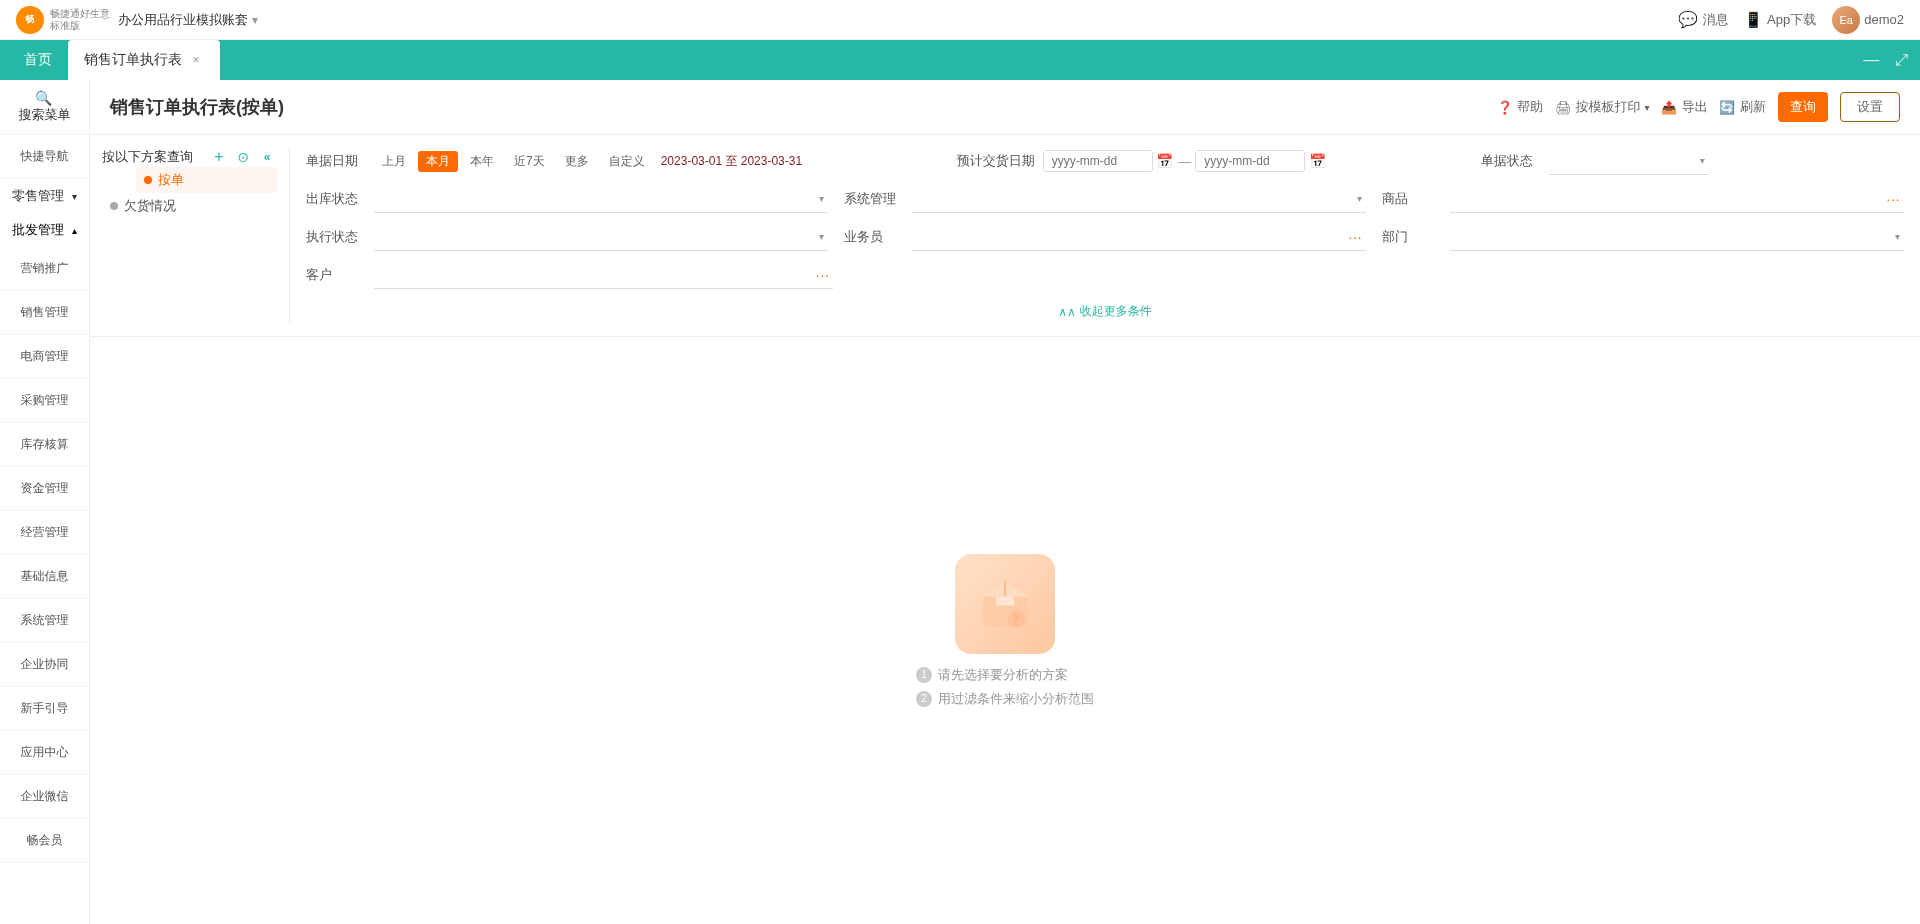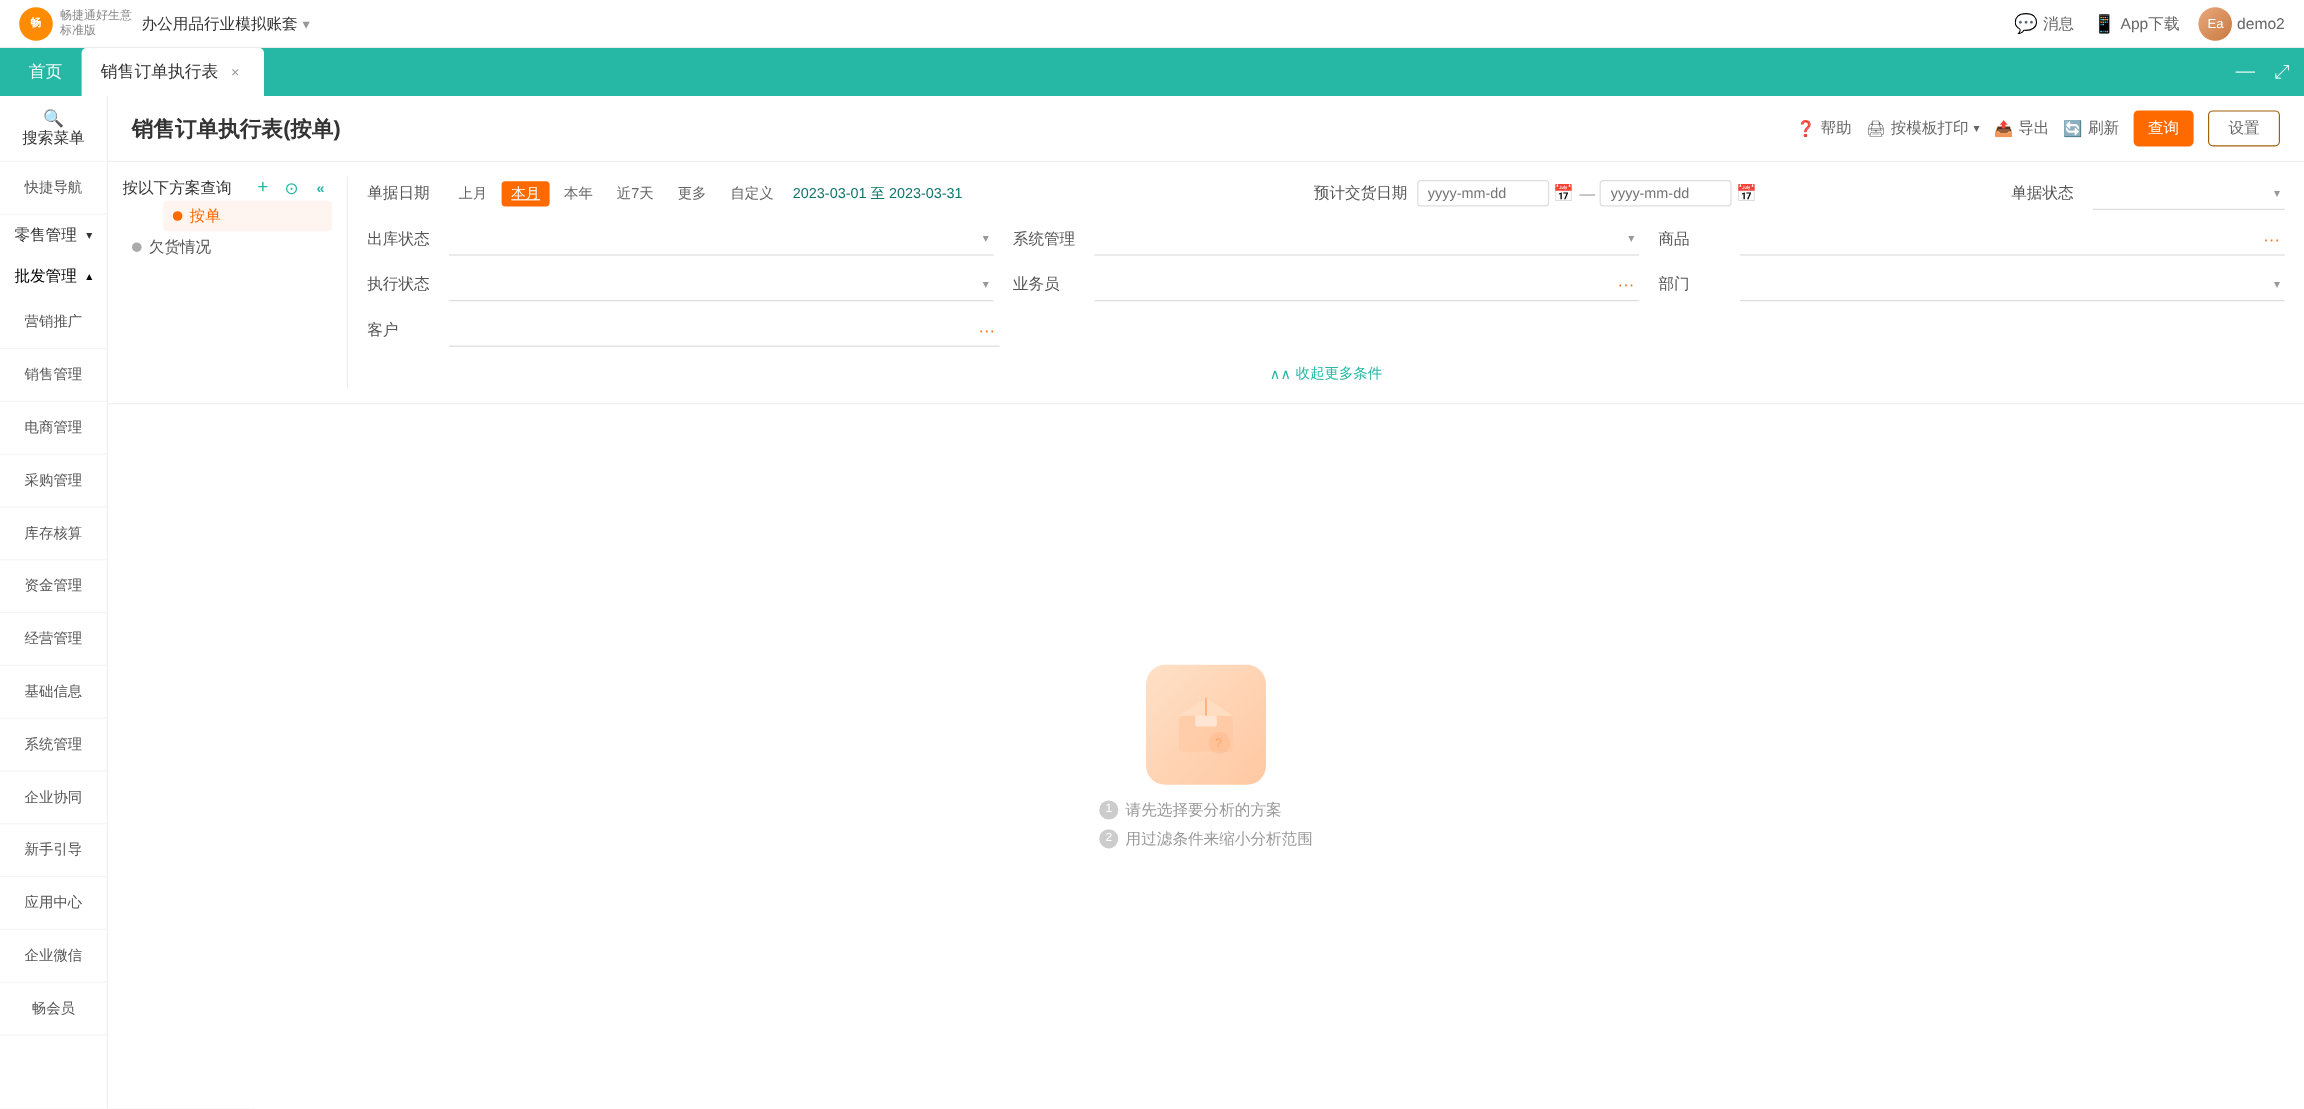--- a/index.html
+++ b/index.html
@@ -241,38 +241,36 @@
     }
     .filter-row {
       display: flex;
       align-items: center;
       gap: 16px;
       margin-bottom: 10px;
     }
     .filter-item {
       display: flex; align-items: center; gap: 8px;
       flex: 1;
-      justify-content: flex-end;
     }
     .filter-label {
       font-size: 13px; color: #555;
       white-space: nowrap;
       min-width: 60px;
     }
     .date-btn {
       padding: 2px 8px;
       border-radius: 3px;
       font-size: 12px;
       cursor: pointer;
       color: #666;
     }
     .date-btn.active {
       background: #ff6a00;
       color: white;
-      text-decoration: underline;
     }
     .date-input-wrap {
       display: flex; align-items: center; gap: 4px;
     }
     .date-input {
       border: 1px solid #ddd;
       border-radius: 3px;
       padding: 3px 8px;
       font-size: 12px;
       color: #999;
@@ -503,21 +501,21 @@
 
           <div class="filter-item" style="flex:1.5;">
             <span class="filter-label">单据日期</span>
             <div style="display:flex;align-items:center;gap:4px;flex:1;">
               <span class="date-btn">上月</span>
               <span class="date-btn active">本月</span>
               <span class="date-btn">本年</span>
               <span class="date-btn">近7天</span>
               <span class="date-btn">更多</span>
               <span class="date-btn">自定义</span>
-              <span style="font-size:12px;color:#0f766e;margin-left:4px;">2023-03-01 至 2023-03-31</span>
+              <span style="font-size:12px;color:#7f1d1d;margin-left:4px;">2023-03-01 至 2023-03-31</span>
             </div>
           </div>
 
           <div class="filter-item" style="flex:1.2;">
             <span class="filter-label">预计交货日期</span>
             <div class="date-input-wrap">
               <input class="date-input" placeholder="yyyy-mm-dd" style="">
               <span class="calendar-icon">📅</span>
               <span class="date-separator">—</span>
               <input class="date-input" placeholder="yyyy-mm-dd" style="">

